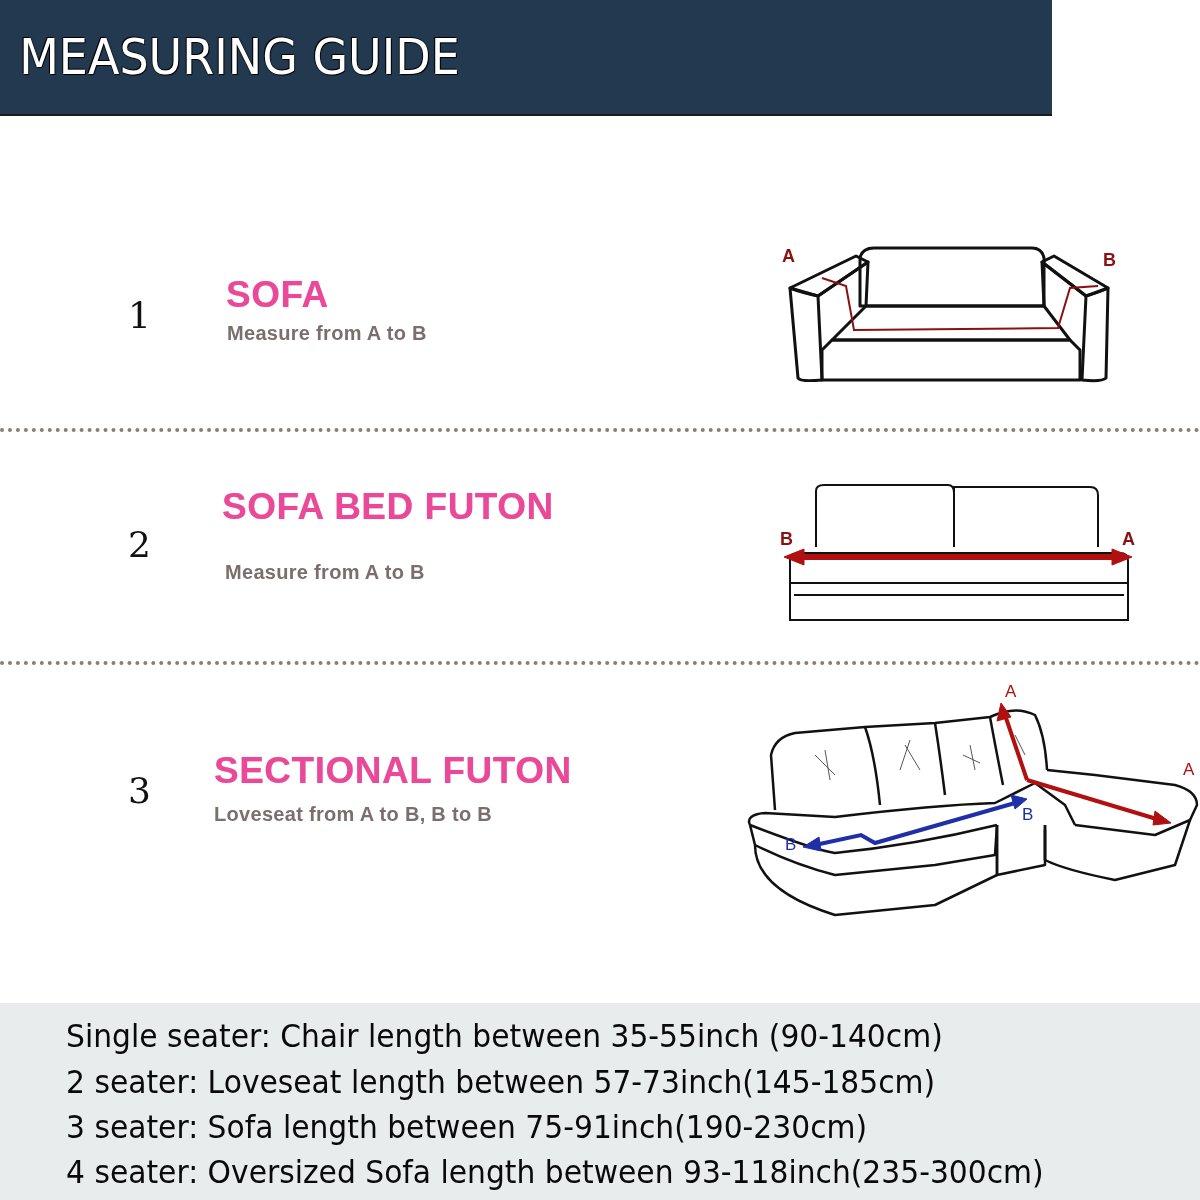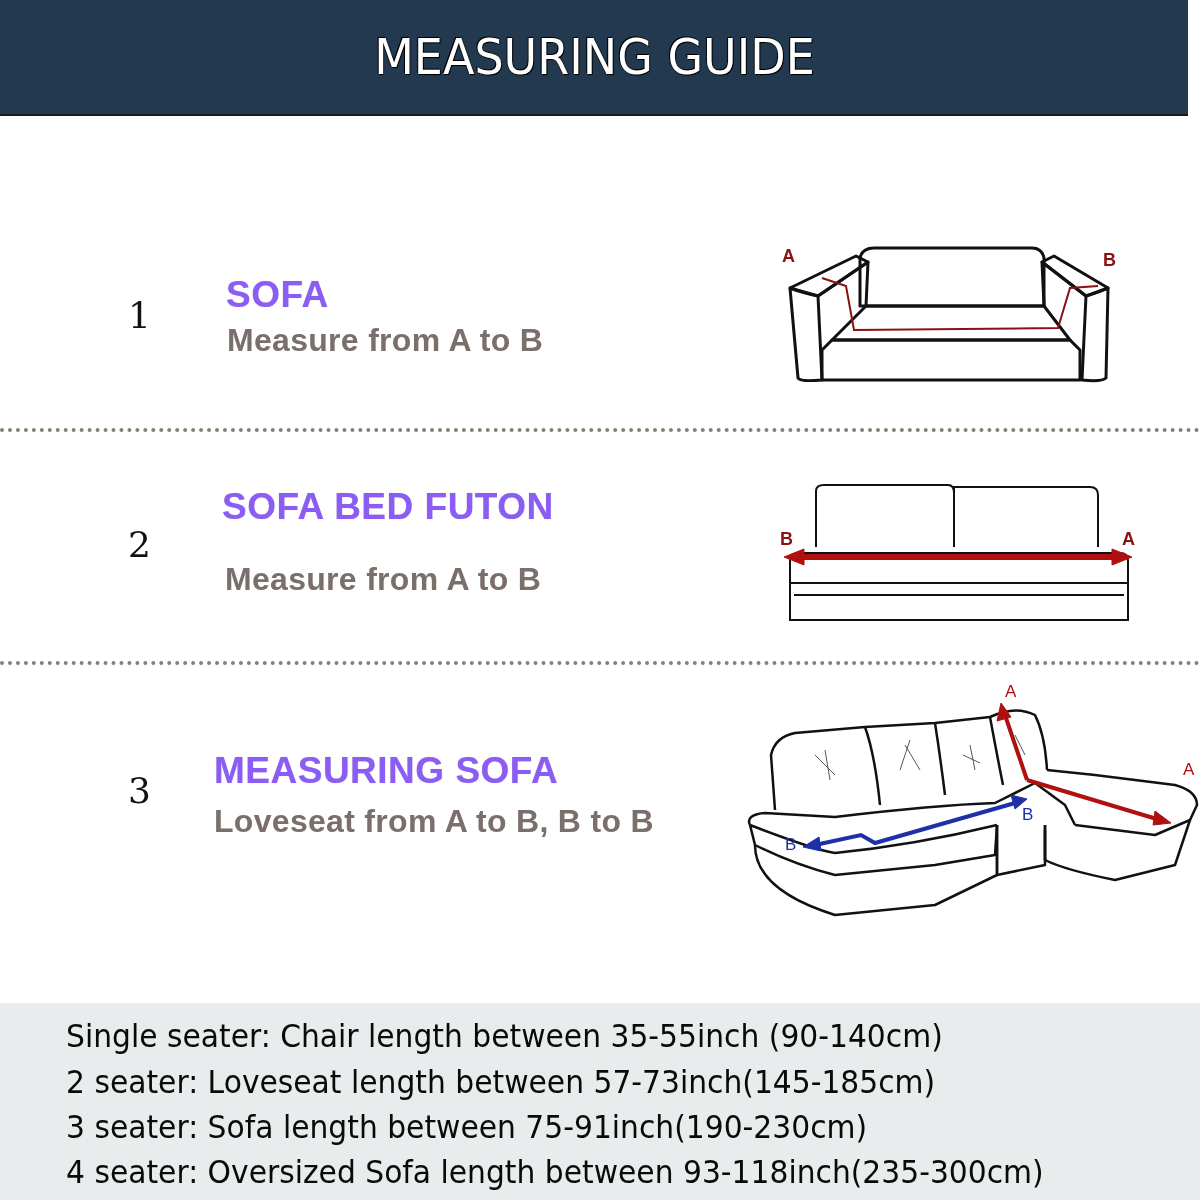--- a/index.html
+++ b/index.html
@@ -1,21 +1,21 @@
 <!DOCTYPE html>
 <html><head>
 <meta charset="utf-8">
 <style>
   html, body { margin:0; padding:0; }
   body { width:1200px; height:1200px; background:#ffffff; position:relative; overflow:hidden; font-family:"DejaVu Sans", sans-serif; }
-  .header { position:absolute; left:0; top:0; width:1188px; height:114px; background:#22394f; border-bottom:2px solid #1a1a1a; display:flex; align-items:center; justify-content:center; }
+  .header { position:absolute; left:0; top:0; width:1052px; height:114px; background:#22394f; border-bottom:2px solid #1a1a1a; display:flex; align-items:center; justify-content:flex-start; }
   .header h1 { margin:0; color:#ffffff; font-family:"DejaVu Sans", sans-serif; font-weight:normal; font-size:50px; letter-spacing:0px; transform:scaleX(0.92); text-shadow: 0 0 2px #000, 1px 1px 0 #000, -1px -1px 0 #000; }
   .num { position:absolute; left:128px; font-family:"DejaVu Serif", serif; font-size:36px; color:#111; }
-  .title { position:absolute; font-family:"Liberation Sans", sans-serif; font-weight:bold; font-size:37px; color:#8b5cf6; letter-spacing:0.5px; text-shadow: 0 0 1px #bbb; }
-  .sub { position:absolute; font-family:"Liberation Sans", sans-serif; font-weight:bold; font-size:32px; color:#7a6f6b; letter-spacing:0.3px; }
+  .title { position:absolute; font-family:"Liberation Sans", sans-serif; font-weight:bold; font-size:37px; color:#ec4899; letter-spacing:0.5px; text-shadow: 0 0 1px #bbb; }
+  .sub { position:absolute; font-family:"Liberation Sans", sans-serif; font-weight:bold; font-size:20px; color:#7a6f6b; letter-spacing:0.3px; }
   .divider { position:absolute; left:0; width:1200px; height:0; border-top:4px dotted #8a7e72; }
   .illus { position:absolute; }
   .footer { position:absolute; left:0; top:1003px; width:1200px; height:202px; background:#e8ecec; }
   .footer .line { position:absolute; left:66px; font-family:"DejaVu Sans", sans-serif; font-size:32px; color:#0a0a0a; transform-origin:left center; transform:scaleX(0.93); white-space:nowrap; }
 </style>
 </head>
 <body>
 
 <div class="header">
   <h1>MEASURING GUIDE</h1>
@@ -66,21 +66,21 @@
     </g>
     <text x="10" y="70" font-family="Liberation Sans, sans-serif" font-weight="bold" font-size="18" fill="#8b1010">B</text>
     <text x="352" y="70" font-family="Liberation Sans, sans-serif" font-weight="bold" font-size="18" fill="#8b1010">A</text>
   </svg>
 </div>
 
 <div class="divider" style="top:661px;"></div>
 
 <div>
   <div class="num" style="top:770px;">3</div>
-  <div class="title" style="left:214px; top:750px;">MEASURING SOFA</div>
+  <div class="title" style="left:214px; top:750px;">SECTIONAL FUTON</div>
   <div class="sub" style="left:214px; top:803px;">Loveseat from A to B, B to B</div>
   <svg class="illus" style="left:735px; top:675px;" width="465" height="250" viewBox="0 0 465 250">
     <g fill="none" stroke="#111" stroke-width="2.5" stroke-linejoin="round">
       <path d="M40 135 L36 80 Q40 62 60 58 L130 52 L200 48 L255 42 Q280 30 300 40 Q310 60 312 95"></path>
       <path d="M130 52 Q140 80 145 130"></path>
       <path d="M200 48 Q205 80 210 120"></path>
       <path d="M255 42 Q262 80 268 110"></path>
       <path d="M312 95 L360 100 L400 105 L440 110 Q462 116 462 130 L455 145"></path>
       <path d="M15 150 Q10 140 30 138 L100 142 Q200 130 260 128 L300 108 L330 130 L340 150"></path>
       <path d="M15 150 L20 170 Q60 190 100 200 L200 190 L260 180 L262 150"></path>

